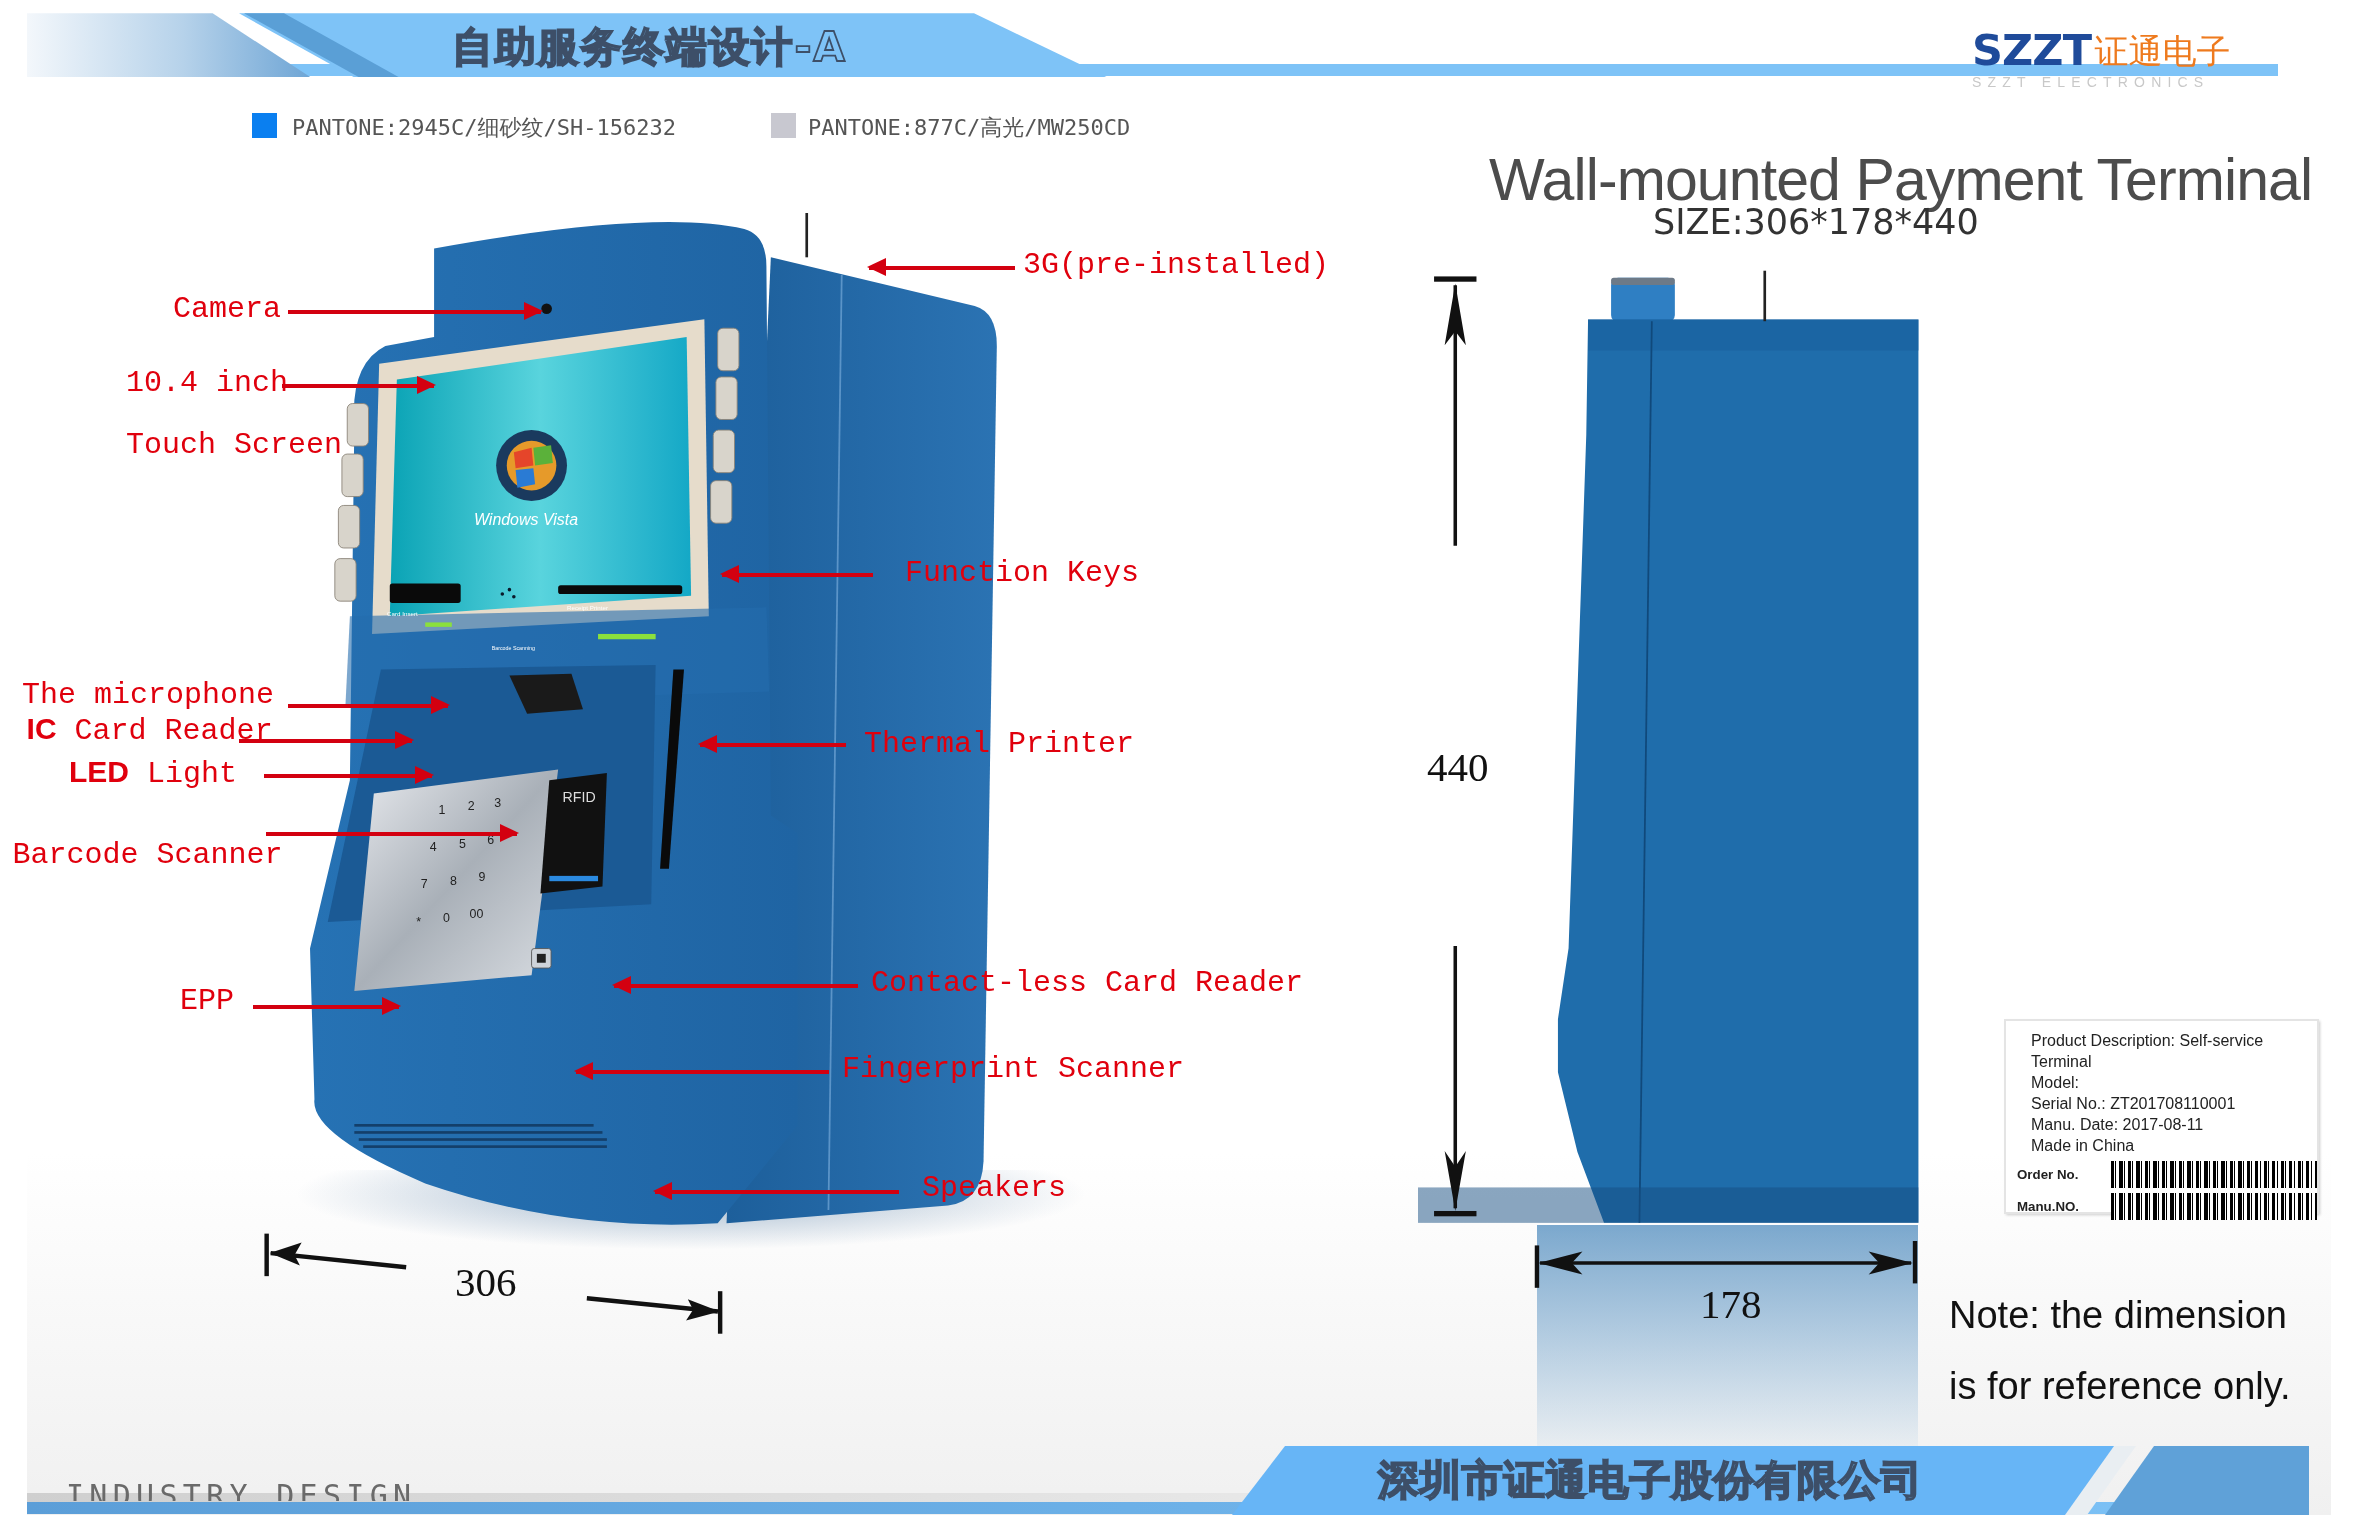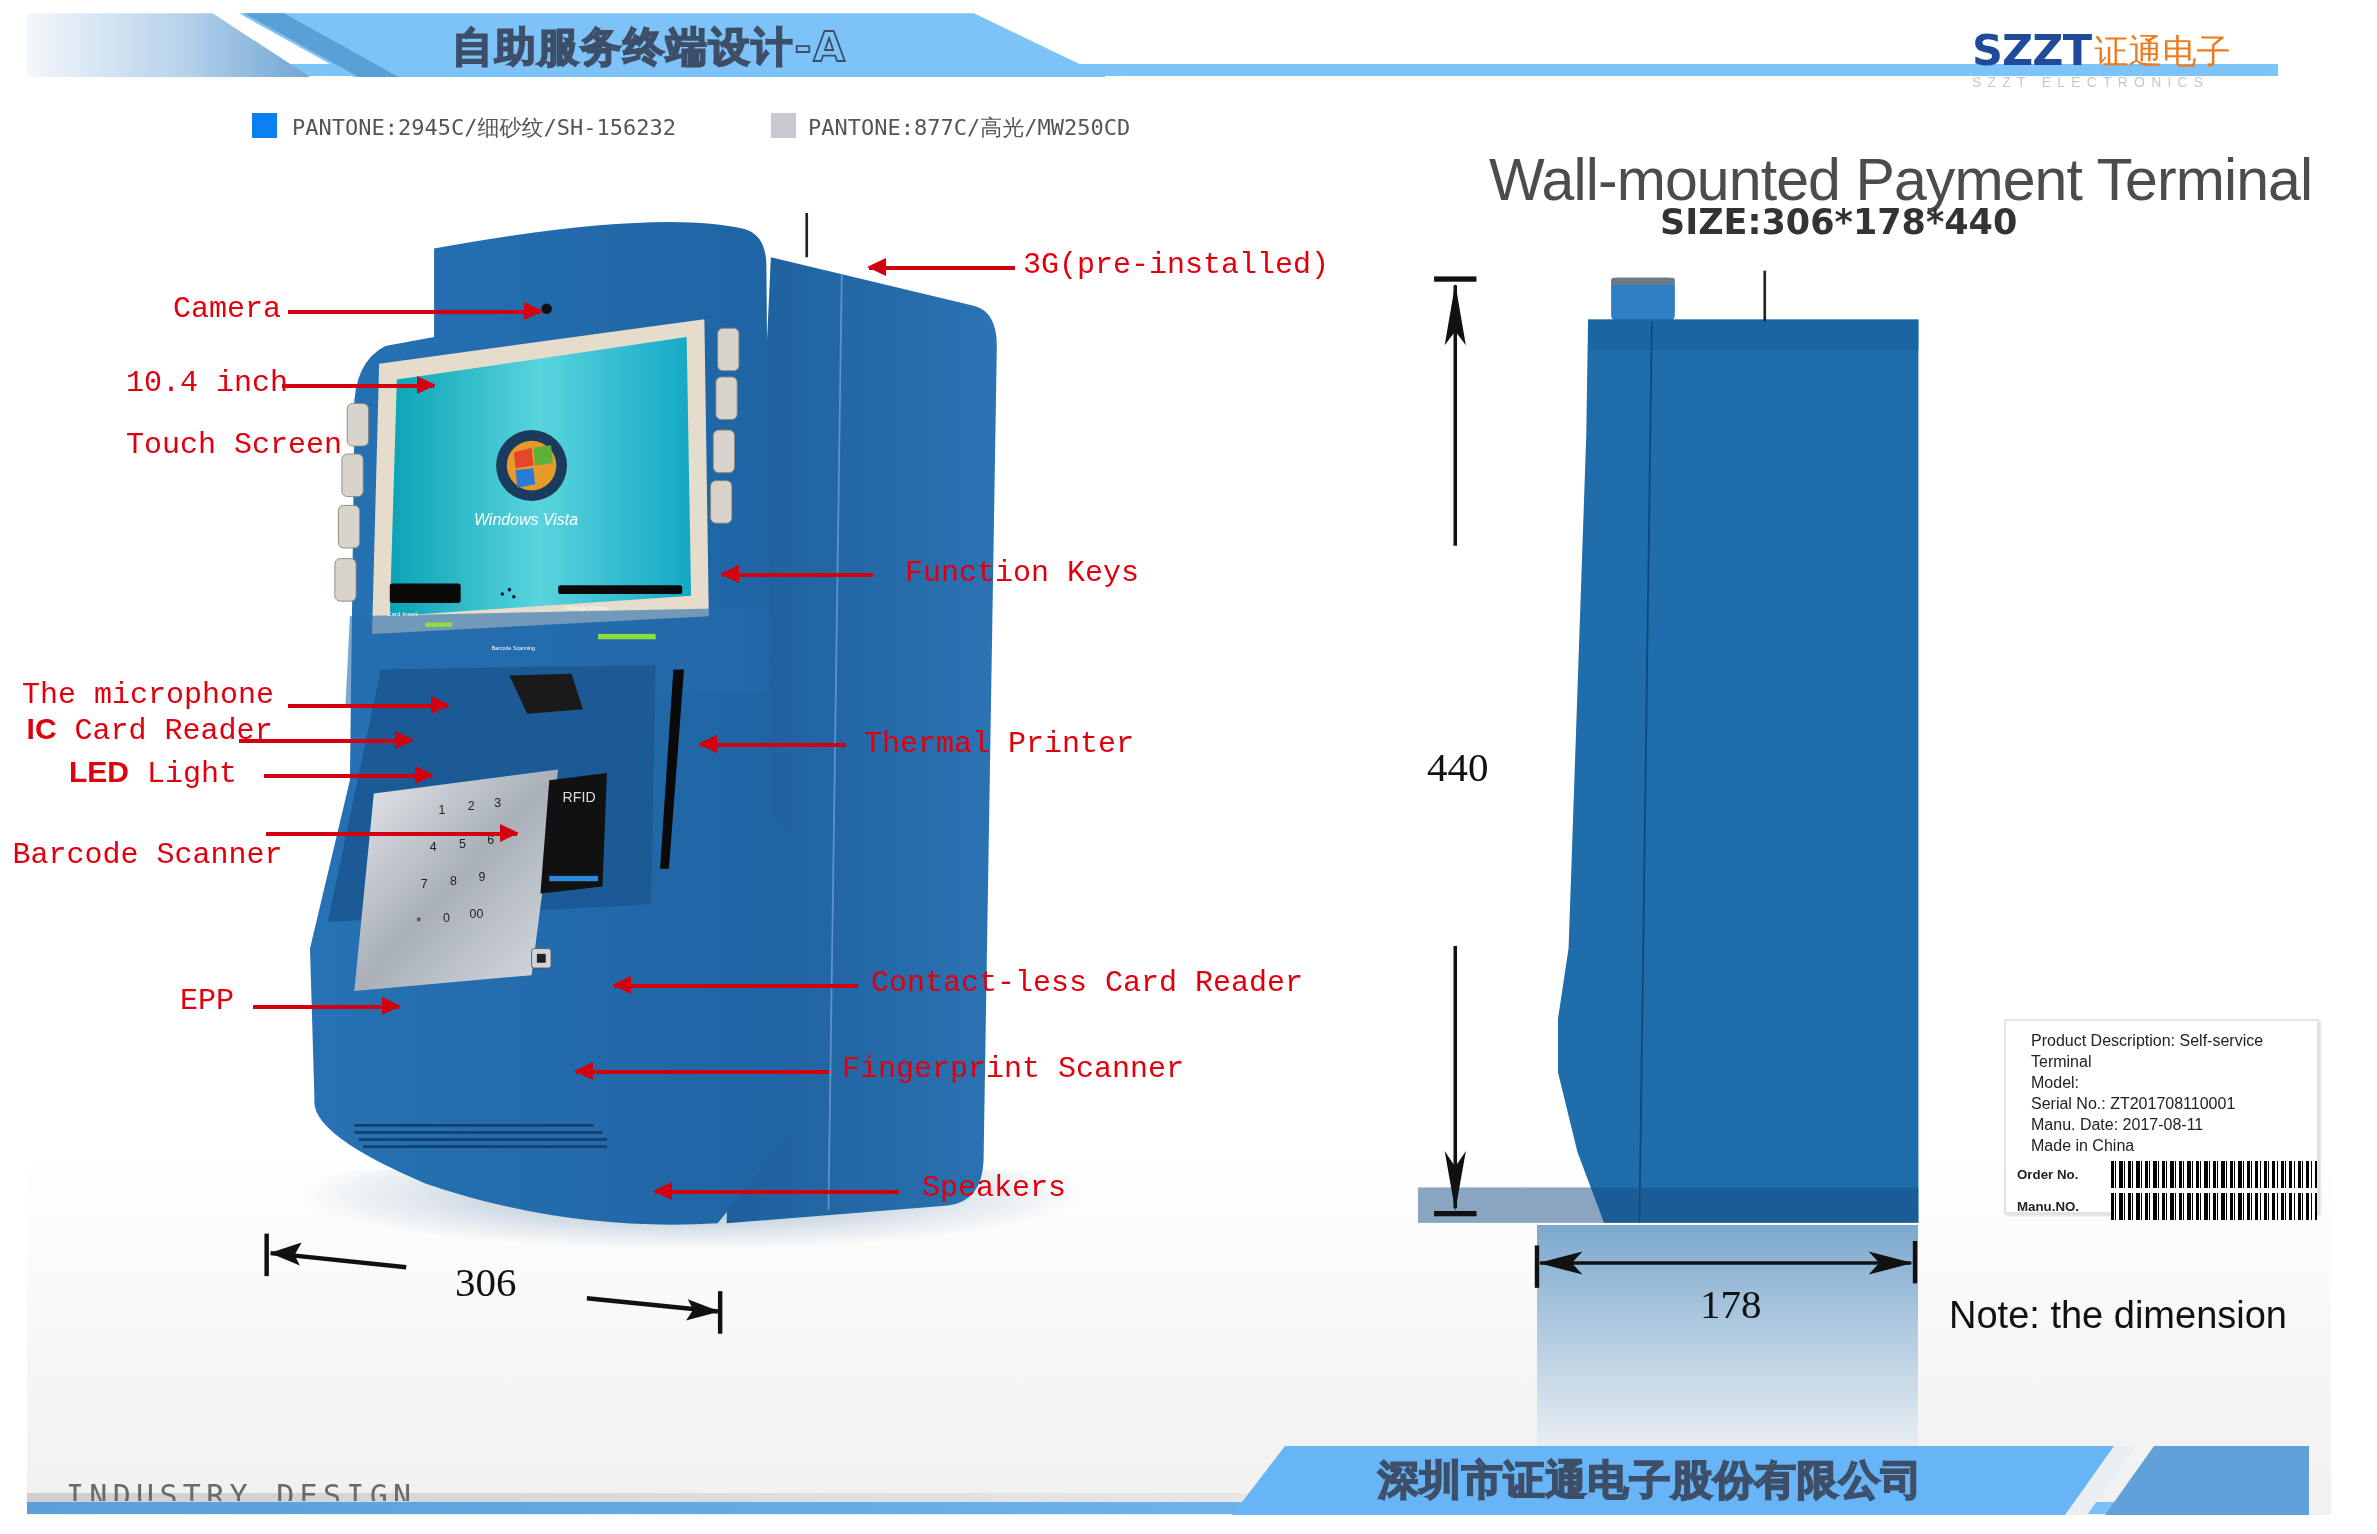--- a/index.html
+++ b/index.html
@@ -24,21 +24,21 @@
   .logo-en { font-size: 43px; font-weight: 900; color: #1f4b9a; font-family: "DejaVu Sans", sans-serif; letter-spacing: -0.9px; }
   .logo-cn { font-size: 34px; color: #ee7a1e; margin-left: 3.5px; }
   .logo-sub { left: 1972px; top: 74px; font-size: 14px; letter-spacing: 6.2px; color: #c8c8c8; }
 
   
   .swatch { width: 25px; height: 25px; }
   .legend-text { font-family: "DejaVu Sans Mono", monospace; font-size: 22px; color: #555; }
 
   
   .main-title { left: 1489px; top: 131px; font-size: 59px; color: #4c4c4c; letter-spacing: -0.9px; margin-top: 15px; }
-  .size-title { left: 1653px; top: 202px; font-size: 35px; font-weight: bold; color: #333; font-family: "DejaVu Sans", sans-serif; margin-left: 7px; }
+  .size-title { left: 1653px; top: 202px; font-size: 35px; font-weight: normal; color: #333; font-family: "DejaVu Sans", sans-serif; }
 
   
   .callout { font-family: "Liberation Mono", monospace; color: #e0000d; font-size: 30px; white-space: nowrap; }
   .callout .bold { font-family: "Liberation Sans", sans-serif; font-weight: bold; }
   .arrow { position: absolute; height: 3.5px; background: #d30010; transform-origin: 0 50%; }
   .arrow::after { content: ""; position: absolute; right: -1.8px; top: -8px;
     border-left: 19.5px solid #d30010; border-top: 9.7px solid transparent; border-bottom: 9.7px solid transparent; }
   .floor-shadow { left: 292px; top: 1170px; width: 798px; height: 80px;
     background: radial-gradient(ellipse at 50% 30%, rgba(40,90,140,0.45), rgba(255,255,255,0) 70%); }
 
@@ -299,20 +299,21 @@
     <span class="barcode"></span>
   </div>
   <div class="pl-bar-row">
     <span class="pl-bar-lbl">Manu.NO.</span>
     <span class="barcode"></span>
   </div>
 </div>
 
 <div class="abs note">
   <div>Note: the dimension</div>
+  <div>is for reference only.</div>
 </div>
 
 <div class="abs ftr-grey"></div>
 <div class="abs ftr-blue"></div>
 <div class="abs ftr-main"></div>
 <div class="abs ftr-gap"></div>
 <div class="abs ftr-end"></div>
 <div class="abs ftr-title">深圳市证通电子股份有限公司</div>
 <div class="abs ftr-left">INDUSTRY DESIGN</div>
 

